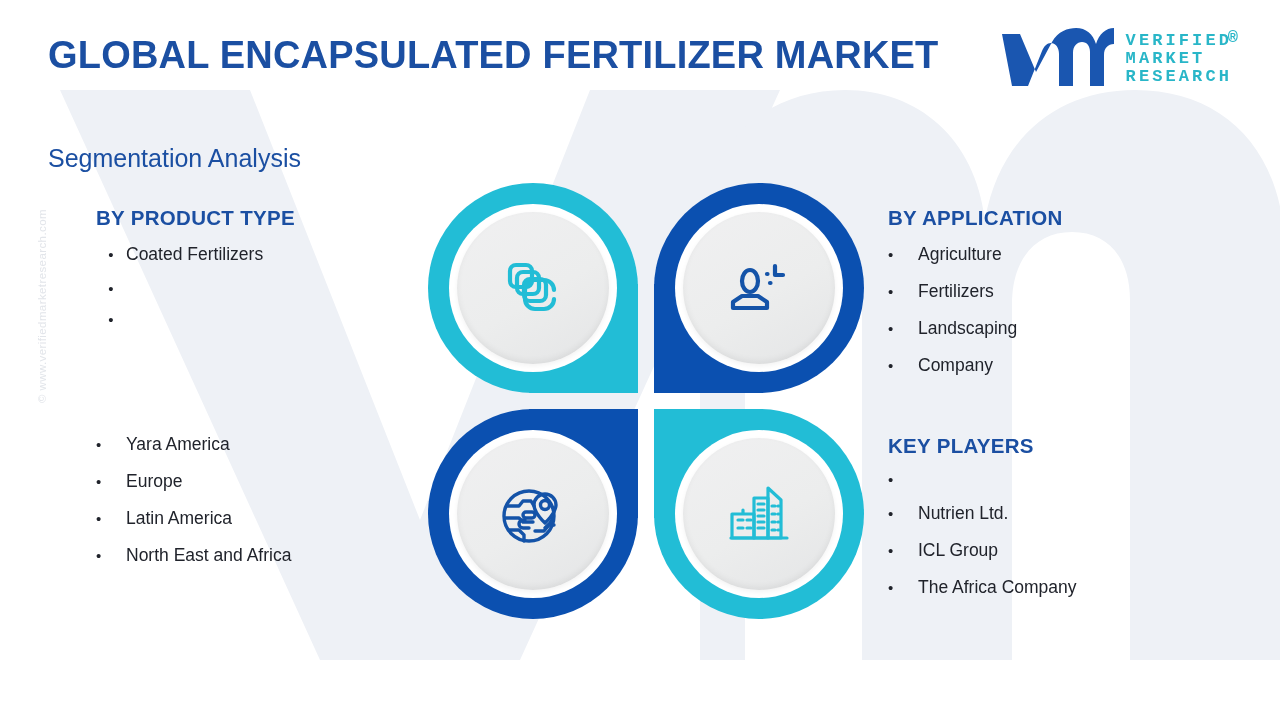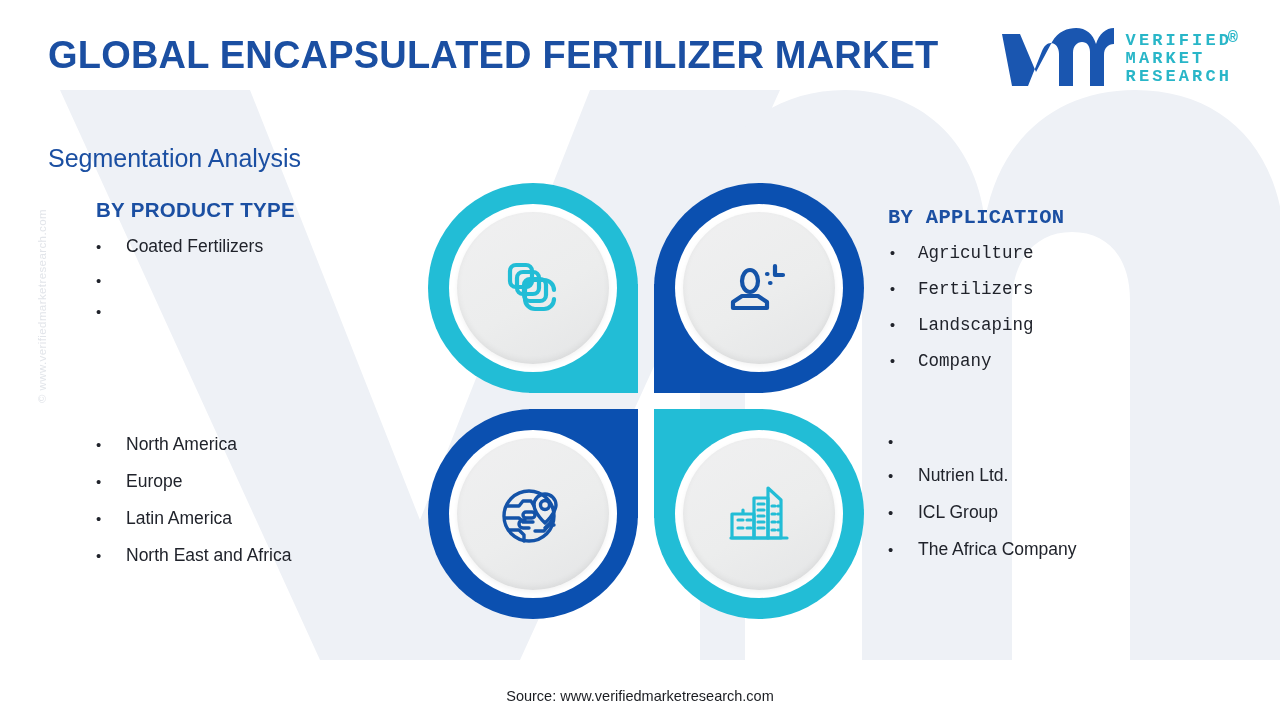--- a/index.html
+++ b/index.html
@@ -113,23 +113,23 @@
     white-space:nowrap;
   }
   ul.items li .bullet {
     flex:0 0 auto;
     width:30px;
     color:#20232b;
     font-size:15px;
     line-height:1;
   }
 
-  #col-product  { left:96px;  top:198px; }
+  #col-product  { left:96px;  top:206px;text-align:center; }
   #col-geo      { left:96px;  top:434px; }
-  #col-app      { left:888px; top:206px;font-family:Liberation Mono, monospace; }
+  #col-app      { left:888px; top:206px; }
   #col-players  { left:888px; top:434px; }
 
   
   .cluster {
     position:absolute;
     left:428px; top:183px;
     width:436px; height:436px;
     z-index:2;
   }
   .petal {
@@ -315,21 +315,21 @@
       <li>
           <span class="bullet">•</span>
         </li>
     </ul>
   </div>
 
   <div class="col" id="col-geo">
     <ul class="items">
       <li>
           <span class="bullet">•</span>
-          <span>North America</span>
+          <span>Yara America</span>
         </li>
       <li>
           <span class="bullet">•</span>
           <span>Europe</span>
         </li>
       <li>
           <span class="bullet">•</span>
           <span>Latin America</span>
         </li>
       <li>
@@ -355,34 +355,34 @@
           <span>Landscaping</span>
         </li>
       <li>
           <span class="bullet">•</span>
           <span>Company</span>
         </li>
     </ul>
   </div>
 
   <div class="col" id="col-players">
+    <div class="col-heading">KEY PLAYERS</div>
     <ul class="items">
       <li>
           <span class="bullet">•</span>
         </li>
       <li>
           <span class="bullet">•</span>
           <span>Nutrien Ltd.</span>
         </li>
       <li>
           <span class="bullet">•</span>
           <span>ICL Group</span>
         </li>
       <li>
           <span class="bullet">•</span>
           <span>The Africa Company</span>
         </li>
     </ul>
   </div>
 
-  <div class="source">Source: www.verifiedmarketresearch.com</div>
 
 </div>
 
 </body></html>

